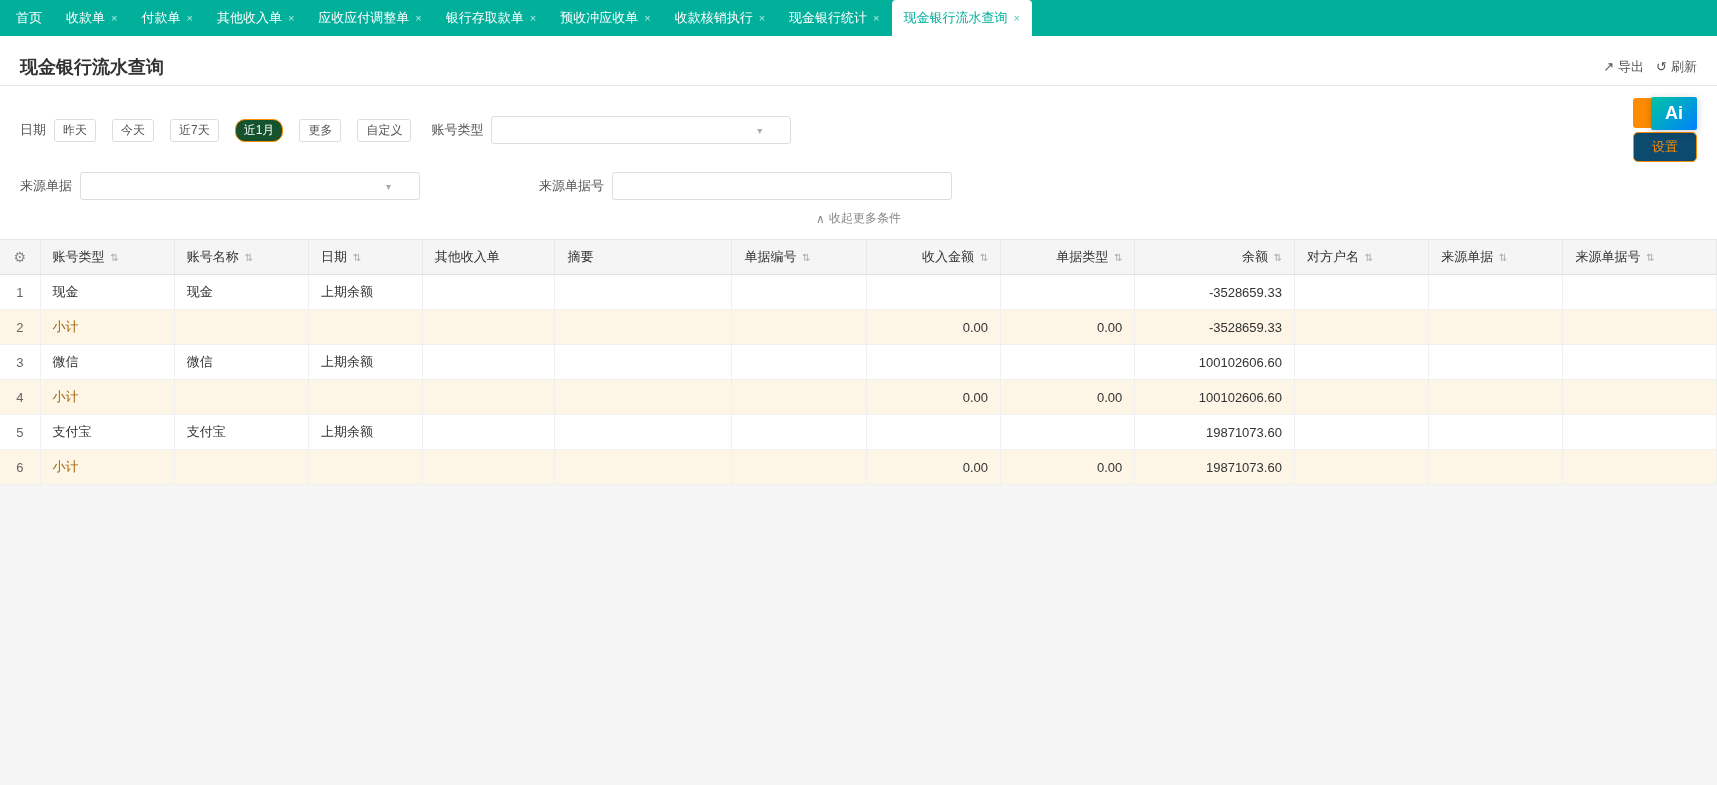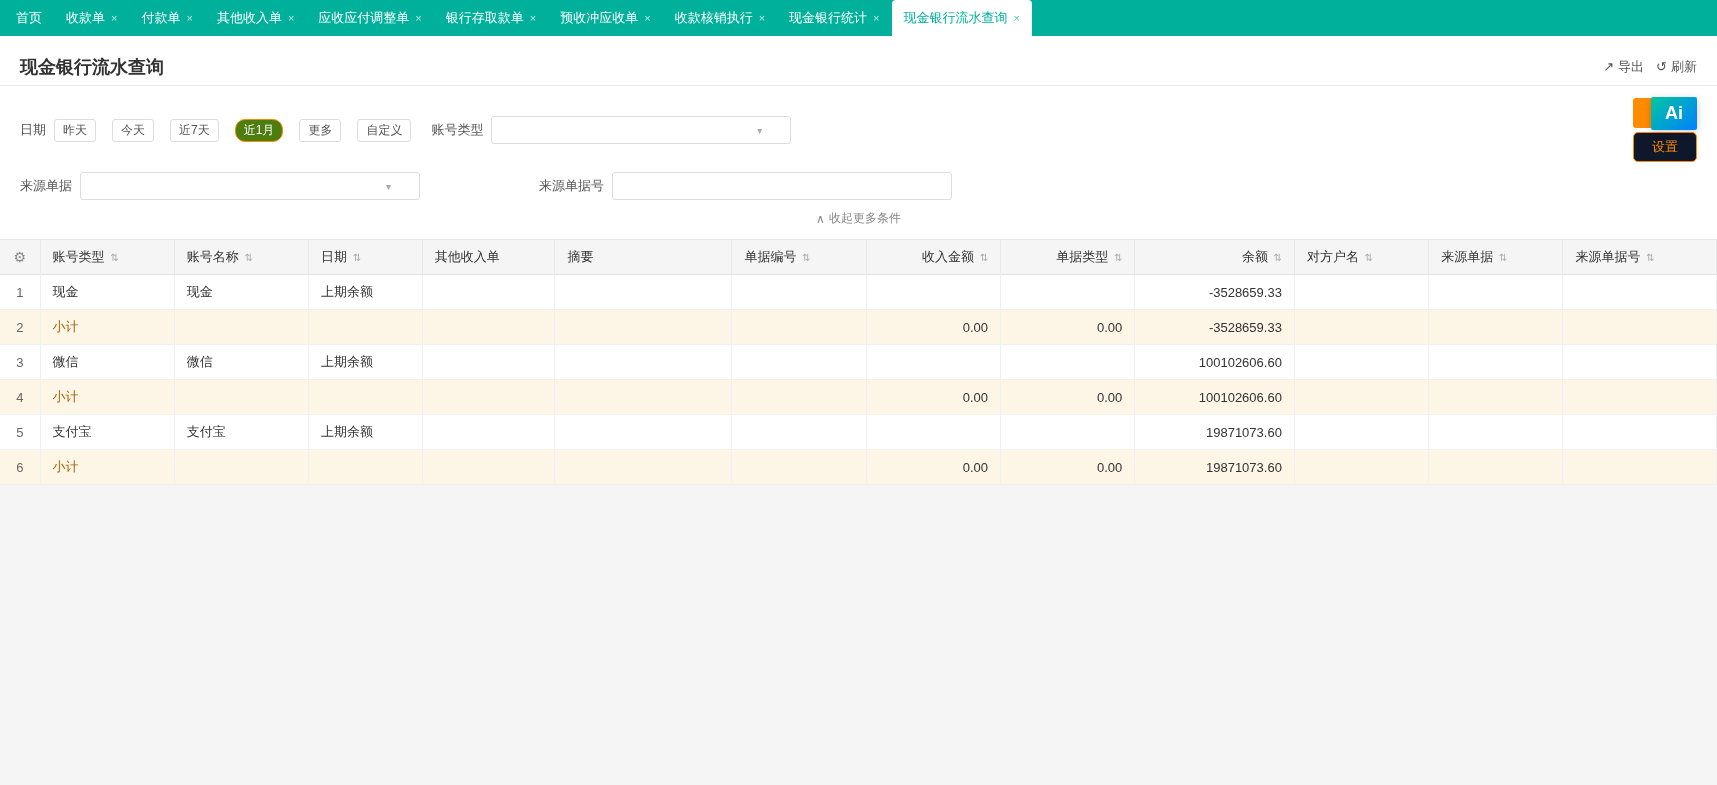--- a/index.html
+++ b/index.html
@@ -106,21 +106,21 @@
     .date-btn {
       padding: 2px 8px;
       border: 1px solid #ddd;
       border-radius: 3px;
       cursor: pointer;
       font-size: 12px;
       color: #555;
       background: #fff;
     }
     .date-btn.active {
-      background: #4d7c0f;
+      background: #14532d;
       border-color: #ff8c00;
       color: #fff;
       border-radius: 10px;
     }
     .date-range {
       font-size: 12px;
       color: #888;
       margin-top: 2px;
     }
     .filter-select {
@@ -160,21 +160,21 @@
     .query-btn {
       background: #ff8c00;
       color: #fff;
       border: none;
       border-radius: 3px;
       padding: 6px 18px;
       cursor: pointer;
       font-size: 13px;
     }
     .settings-btn {
-      background: #0f172a;
+      background: #0c4a6e;
       color: #ff8c00;
       border: 1px solid #ff8c00;
       border-radius: 5px;
       padding: 5px 18px;
       cursor: pointer;
       font-size: 13px;
     }
     .collapse-bar {
       display: flex;
       align-items: center;

